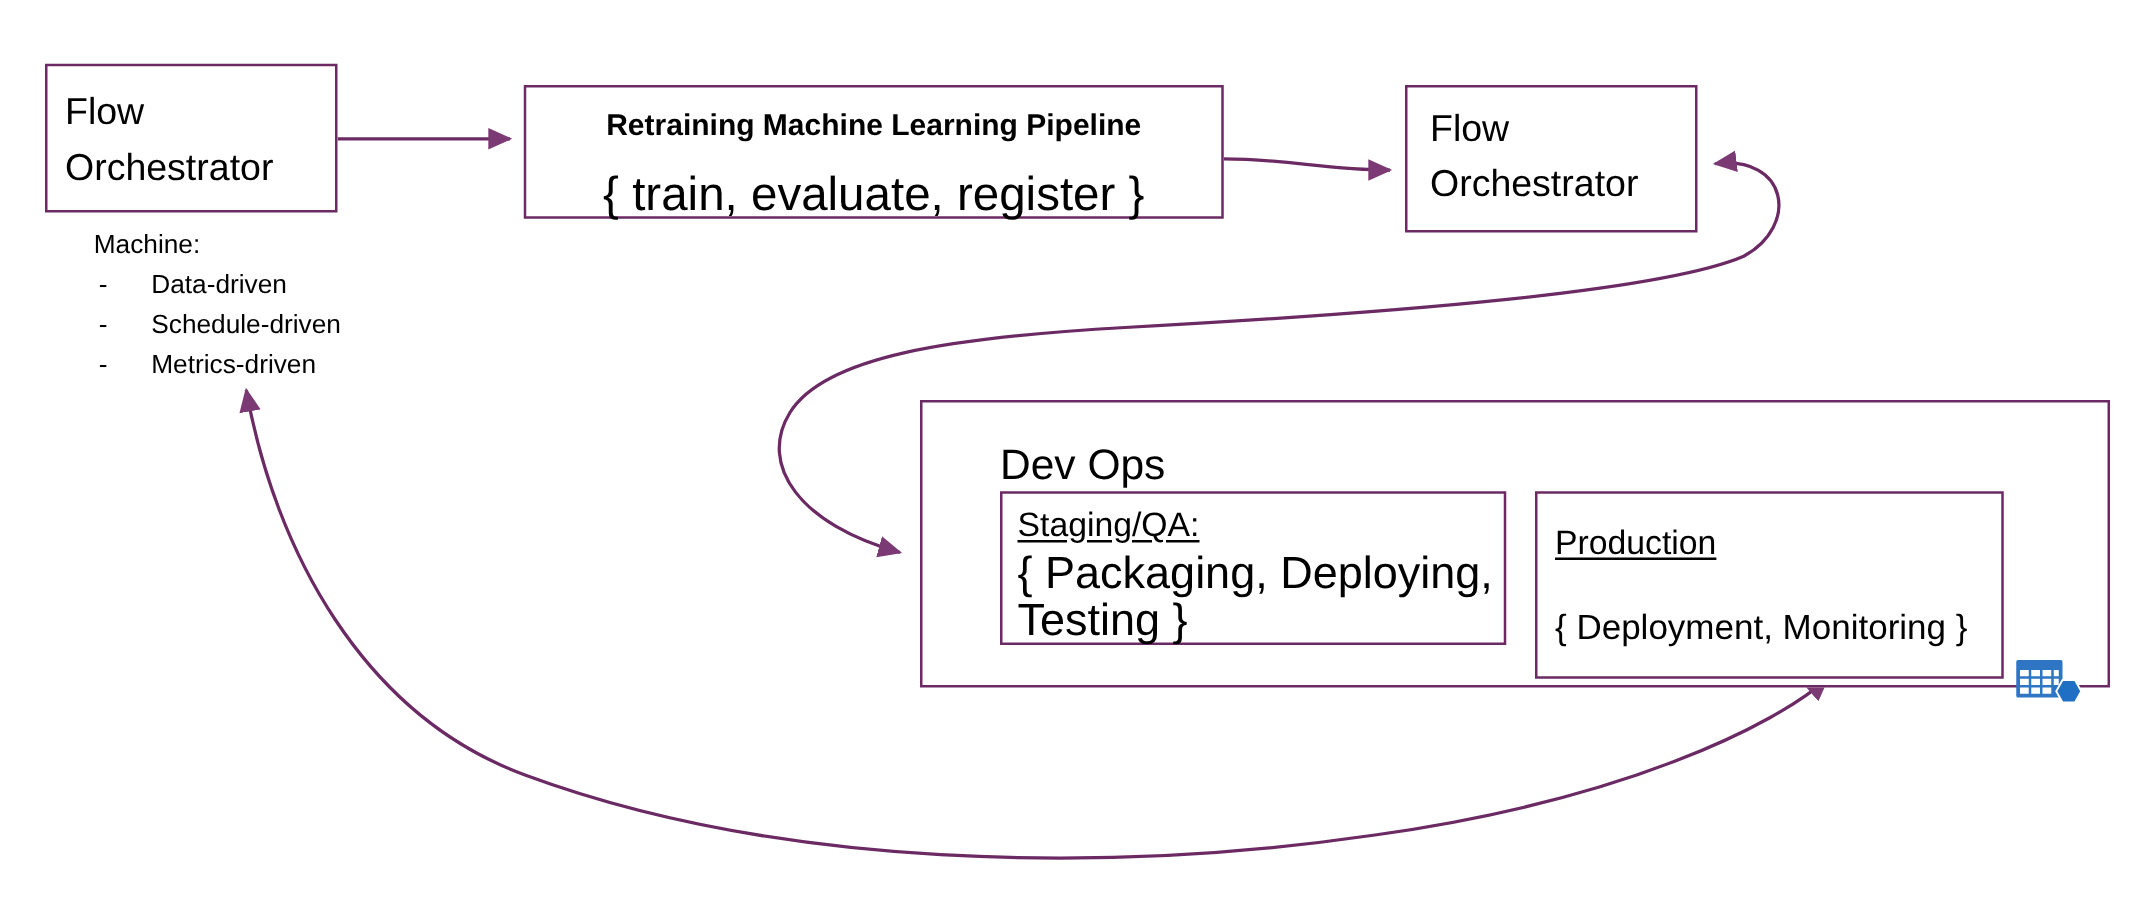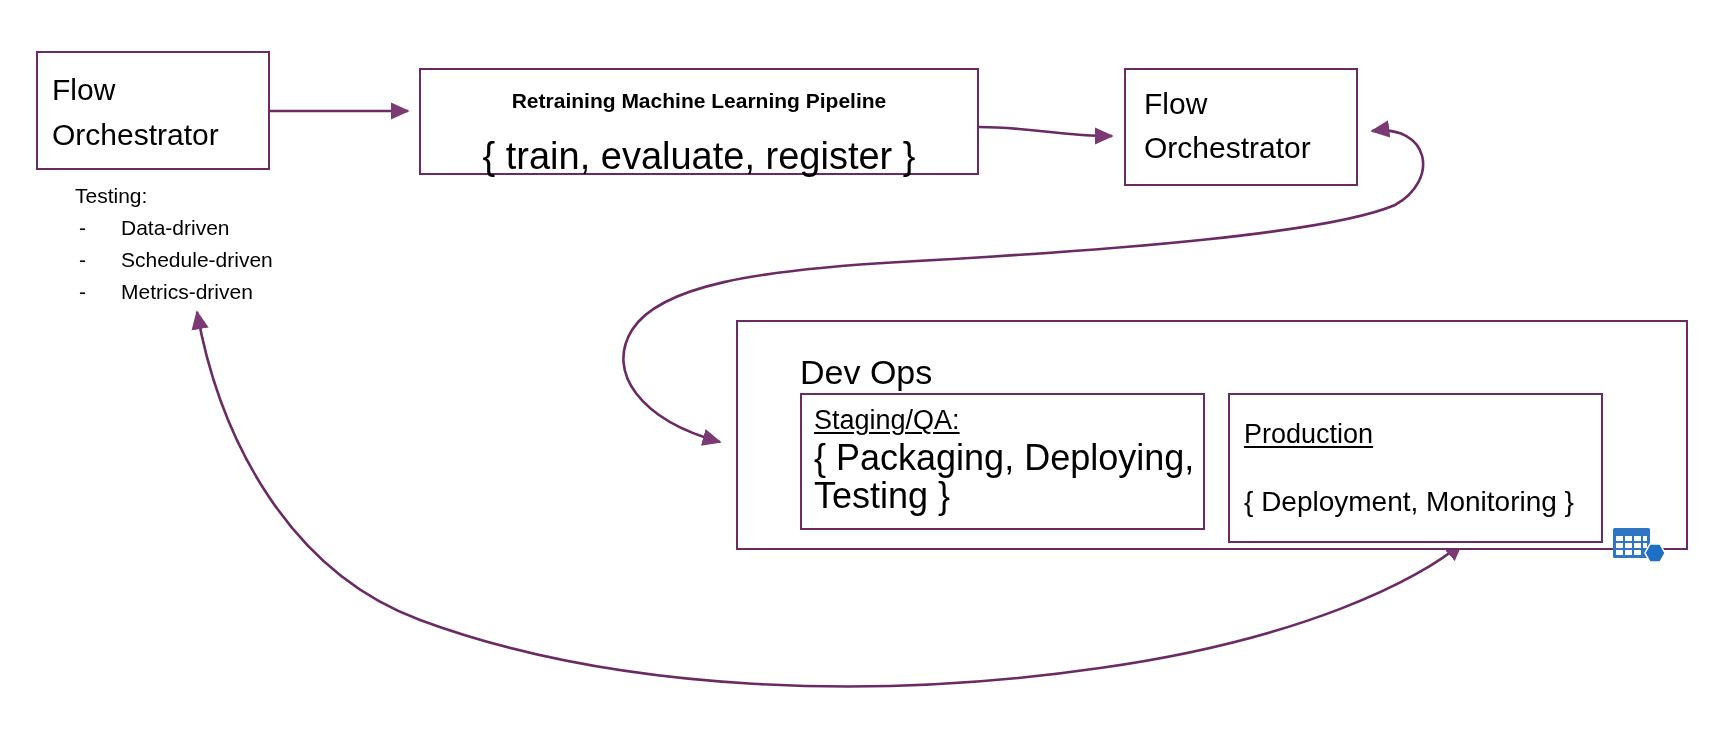--- a/index.html
+++ b/index.html
@@ -60,21 +60,21 @@
     left: 419px;
     top: 68px;
     width: 560px;
     height: 107px;
   }
   #retraining-pipeline .pipeline-title {
     position: absolute;
     left: 0; top: 10px;
     width: 100%;
     text-align: center;
-    font-size: 21px;
+    font-size: 24px;
     font-weight: bold;
     line-height: 42px;
   }
   #retraining-pipeline .pipeline-sub {
     position: absolute;
     left: 0; top: 65px;
     width: 100%;
     text-align: center;
     font-size: 38px;
     line-height: 42px;
@@ -137,21 +137,21 @@
     top: 355px;
     font-size: 34px;
     line-height: 34px;
   }
 
   
   #staging-qa-box {
     left: 800px;
     top: 393px;
     width: 405px;
-    height: 137px;
+    height: 123px;
   }
   #staging-qa-box .sub-title {
     position: absolute;
     left: 12px;
     top: 6px;
     font-size: 27px;
     line-height: 38px;
     text-decoration: underline;
     text-underline-offset: 3px;
   }
@@ -234,21 +234,21 @@
                C 290 572, 220 440, 197 312" stroke="#6B2A63" stroke-width="2.6" fill="none" marker-start="url(#arrow)" marker-end="url(#arrow)"></path>
     </g>
   </svg>
 
   <div class="node" id="flow-orchestrator-left">
     <div class="node-text">Flow
 Orchestrator</div>
   </div>
 
   <div id="triggers">
-    <div class="triggers-head">Testing:</div>
+    <div class="triggers-head">Machine:</div>
     <ul>
       <li>
         <span class="dash">-</span>
         <span>Data-driven</span>
       </li>
       <li>
         <span class="dash">-</span>
         <span>Schedule-driven</span>
       </li>
       <li>

